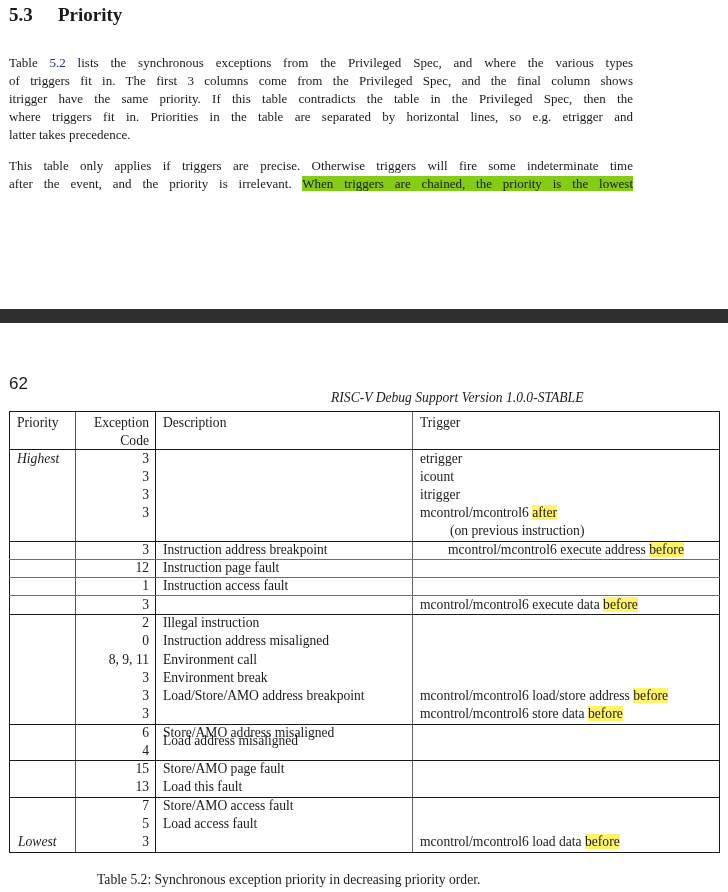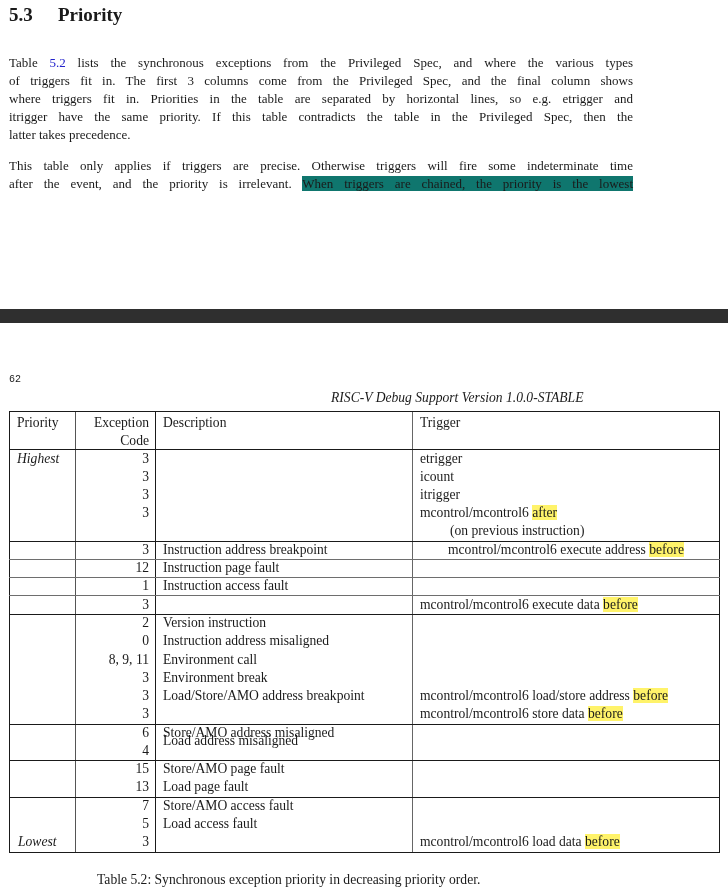--- a/index.html
+++ b/index.html
@@ -8,23 +8,23 @@
     background:#ffffff; color:#1a1a1a;
     font-family:"DejaVu Serif","Liberation Serif",serif;
   }
   .abs { position:absolute; }
   #sec-title { left:9px; top:4px; font-size:19px; font-weight:bold; white-space:nowrap; font-family:"Liberation Serif",serif; }
   #sec-title .num { display:inline-block; width:49px; }
   .para { left:9px; width:624px; font-size:13px; line-height:18px; text-align:justify; font-family:"Liberation Serif",serif; }
   .para .line { display:block; white-space:nowrap; text-align:justify; text-align-last:justify; height:18px; }
   .para .line.last { text-align-last:left; }
   .link { color:#2222cc; }
-  .sel { background:#0f766e; }
+  .sel { background:#84cc16; }
   #page-sep { left:0; top:309px; width:728px; height:14px; background:#2f2f2f; }
-  #page-num { left:9px; top:374px; font-size:10px; font-family:Liberation Mono, monospace;text-align:center; }
+  #page-num { left:9px; top:374px; font-size:17px; font-family:Liberation Sans, sans-serif;text-align:center; }
   #running-head { left:331px; top:374px; font-size:13.6px; font-style:italic; font-family:"Liberation Serif",serif; white-space:nowrap;margin-top:16px; }
   
   #tbl { left:9px; top:411px; width:711px; height:442px; }
   .hline { position:absolute; left:0; width:711px; height:1px; background:#1a1a1a; }
   .hline.light { background:#6e6e6e; }
   .vline { position:absolute; top:0; width:1px; background:#555; height:442px; }
   .cell { position:absolute; font-size:13.6px; line-height:18px; font-family:"Liberation Serif",serif; white-space:nowrap; }
   .r { text-align:right; }
   .it { font-style:italic; }
   .hl { background:#fff36a; }
@@ -33,22 +33,22 @@
 </head>
 <body>
 
 <div id="sec-title" class="abs">
   <span class="num">5.3</span><span>Priority</span>
 </div>
 
 <div class="abs para" style="top:54px;">
   <span class="line"><span>Table </span><span class="link">5.2</span><span> lists the synchronous exceptions from the Privileged Spec, and where the various types</span></span>
   <span class="line">of triggers fit in.  The first 3 columns come from the Privileged Spec, and the final column shows</span>
+  <span class="line">itrigger have the same priority.  If this table contradicts the table in the Privileged Spec, then the</span>
   <span class="line">where triggers fit in.  Priorities in the table are separated by horizontal lines, so e.g.  etrigger and</span>
-  <span class="line">itrigger have the same priority.  If this table contradicts the table in the Privileged Spec, then the</span>
   <span class="line last">latter takes precedence.</span>
 </div>
 
 <div class="abs para" style="top:157px;">
   <span class="line">This table only applies if triggers are precise.  Otherwise triggers will fire some indeterminate time</span>
   <span class="line"><span>after the event, and the priority is irrelevant.  </span><span class="sel">When triggers are chained, the priority is the lowest</span></span>
 </div>
 
 <div id="page-sep" class="abs"></div>
 
@@ -103,21 +103,21 @@
   <div class="cell r" style="left:70px;width:70px;top:148px;">12</div>
   <div class="cell" style="left:154px;top:148px;">Instruction page fault</div>
 
   <div class="cell r" style="left:70px;width:70px;top:166px;">1</div>
   <div class="cell" style="left:154px;top:166px;">Instruction access fault</div>
 
   <div class="cell r" style="left:70px;width:70px;top:185px;">3</div>
   <div class="cell" style="left:411px;top:185px;"><span>mcontrol/mcontrol6 execute data </span><span class="hl">before</span></div>
 
   <div class="cell r" style="left:70px;width:70px;top:203px;">2</div>
-  <div class="cell" style="left:154px;top:203px;">Version instruction</div>
+  <div class="cell" style="left:154px;top:203px;">Illegal instruction</div>
 
   <div class="cell r" style="left:70px;width:70px;top:221px;">0</div>
   <div class="cell" style="left:154px;top:221px;">Instruction address misaligned</div>
 
   <div class="cell r" style="left:70px;width:70px;top:240px;">8, 9, 11</div>
   <div class="cell" style="left:154px;top:240px;">Environment call</div>
 
   <div class="cell r" style="left:70px;width:70px;top:258px;">3</div>
   <div class="cell" style="left:154px;top:258px;">Environment break</div>
 
@@ -129,21 +129,21 @@
   <div class="cell" style="left:411px;top:294px;"><span>mcontrol/mcontrol6 store data </span><span class="hl">before</span></div>
 
   <div class="cell r" style="left:70px;width:70px;top:313px;">6</div>
   <div class="cell" style="left:154px;top:313px;">Store/AMO address misaligned</div>
   <div class="cell r" style="left:70px;width:70px;top:331px;">4</div>
   <div class="cell" style="left:154px;top:321px;">Load address misaligned</div>
 
   <div class="cell r" style="left:70px;width:70px;top:349px;">15</div>
   <div class="cell" style="left:154px;top:349px;">Store/AMO page fault</div>
   <div class="cell r" style="left:70px;width:70px;top:367px;">13</div>
-  <div class="cell" style="left:154px;top:367px;">Load page fault</div>
+  <div class="cell" style="left:154px;top:367px;">Load this fault</div>
 
   <div class="cell r" style="left:70px;width:70px;top:386px;">7</div>
   <div class="cell" style="left:154px;top:386px;">Store/AMO access fault</div>
   <div class="cell r" style="left:70px;width:70px;top:404px;">5</div>
   <div class="cell" style="left:154px;top:404px;">Load access fault</div>
   <div class="cell it" style="left:9px;top:422px;">Lowest</div>
   <div class="cell r" style="left:70px;width:70px;top:422px;">3</div>
   <div class="cell" style="left:411px;top:422px;"><span>mcontrol/mcontrol6 load data </span><span class="hl">before</span></div>
 </div>
 

